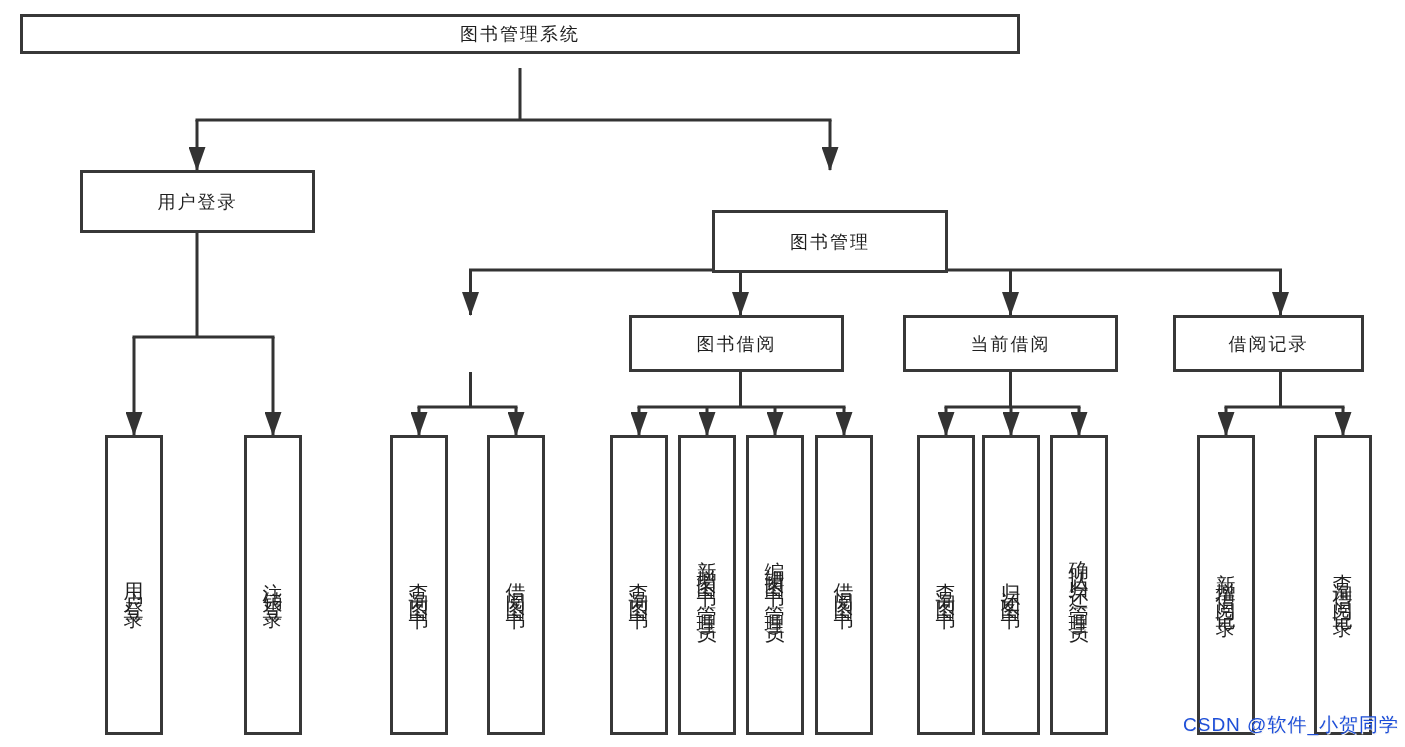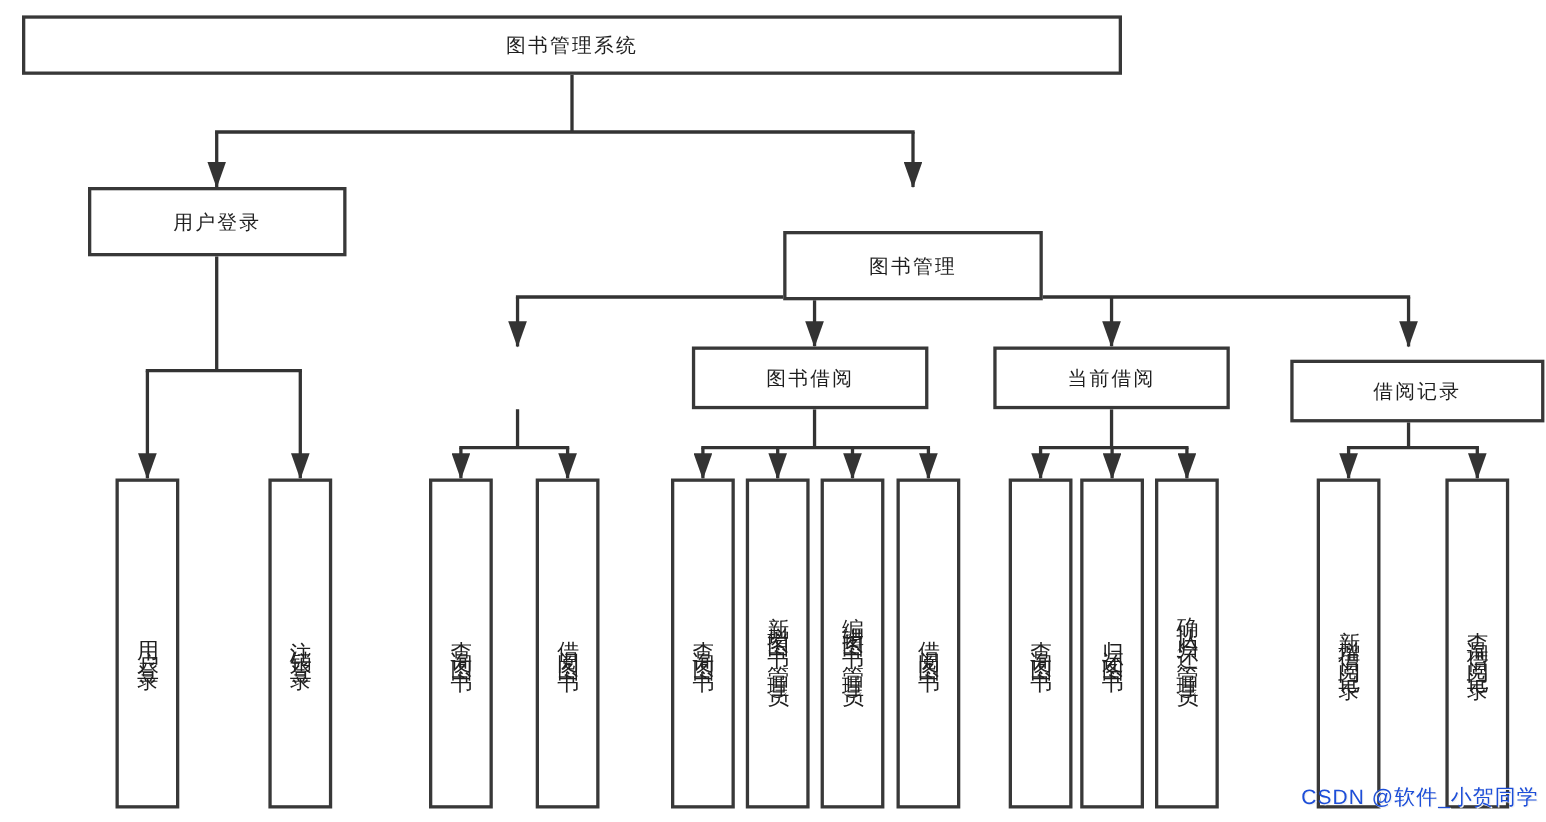--- a/index.html
+++ b/index.html
@@ -89,28 +89,28 @@
       <line x1="946" y1="407" x2="946" y2="435" marker-end="url(#ah)"></line>
       <line x1="1011" y1="407" x2="1011" y2="435" marker-end="url(#ah)"></line>
       <line x1="1079" y1="407" x2="1079" y2="435" marker-end="url(#ah)"></line>
 
       <path d="M1280.5,372 L1280.5,407 M1224.5,407 L1344.5,407"></path>
       <line x1="1226" y1="407" x2="1226" y2="435" marker-end="url(#ah)"></line>
       <line x1="1343" y1="407" x2="1343" y2="435" marker-end="url(#ah)"></line>
     </g>
   </svg>
 
-  <div class="box hlabel" style="left:20px; top:14px; width:1000px; height:54px;">图书管理系统</div>
+  <div class="box hlabel" style="left:20px; top:14px; width:1000px; height:40px;">图书管理系统</div>
 
   <div class="box hlabel" style="left:80px; top:170px; width:235px; height:63px;">用户登录</div>
   <div class="box hlabel" style="left:712px; top:170px; width:236px; height:63px;margin-top:40px;">图书管理</div>
 
   <div class="box hlabel" style="left:629px; top:315px; width:215px; height:57px;">图书借阅</div>
   <div class="box hlabel" style="left:903px; top:315px; width:215px; height:57px;">当前借阅</div>
-  <div class="box hlabel" style="left:1173px; top:315px; width:231px; height:57px;margin-top:12px;">借阅记录</div>
+  <div class="box hlabel" style="left:1173px; top:315px; width:191px; height:57px;">借阅记录</div>
 
   <div class="box leaf" style="left:105px; top:435px; width:58px; height:300px;">用户登录</div>
   <div class="box leaf" style="left:244px; top:435px; width:58px; height:300px;">注销登录</div>
 
   <div class="box leaf" style="left:390px; top:435px; width:58px; height:300px;">查询图书</div>
   <div class="box leaf" style="left:487px; top:435px; width:58px; height:300px;">借阅图书</div>
 
   <div class="box leaf" style="left:610px; top:435px; width:58px; height:300px;">查询图书</div>
   <div class="box leaf" style="left:678px; top:435px; width:58px; height:300px;">新增图书（管理员）</div>
   <div class="box leaf" style="left:746px; top:435px; width:58px; height:300px;">编辑图书（管理员）</div>

